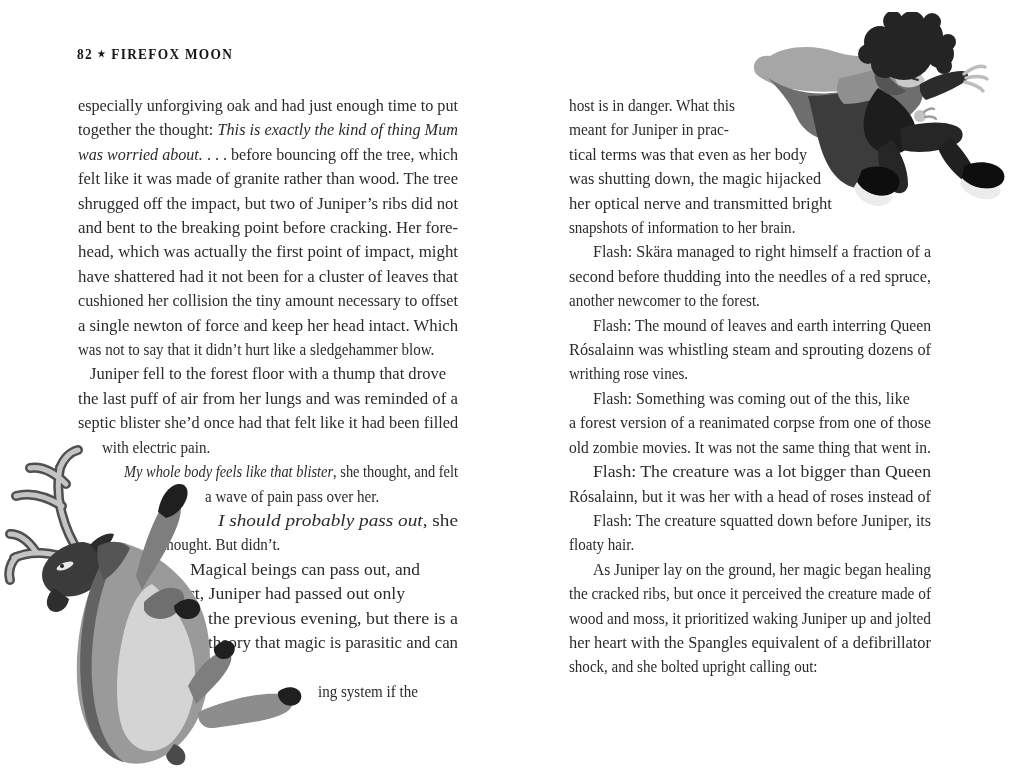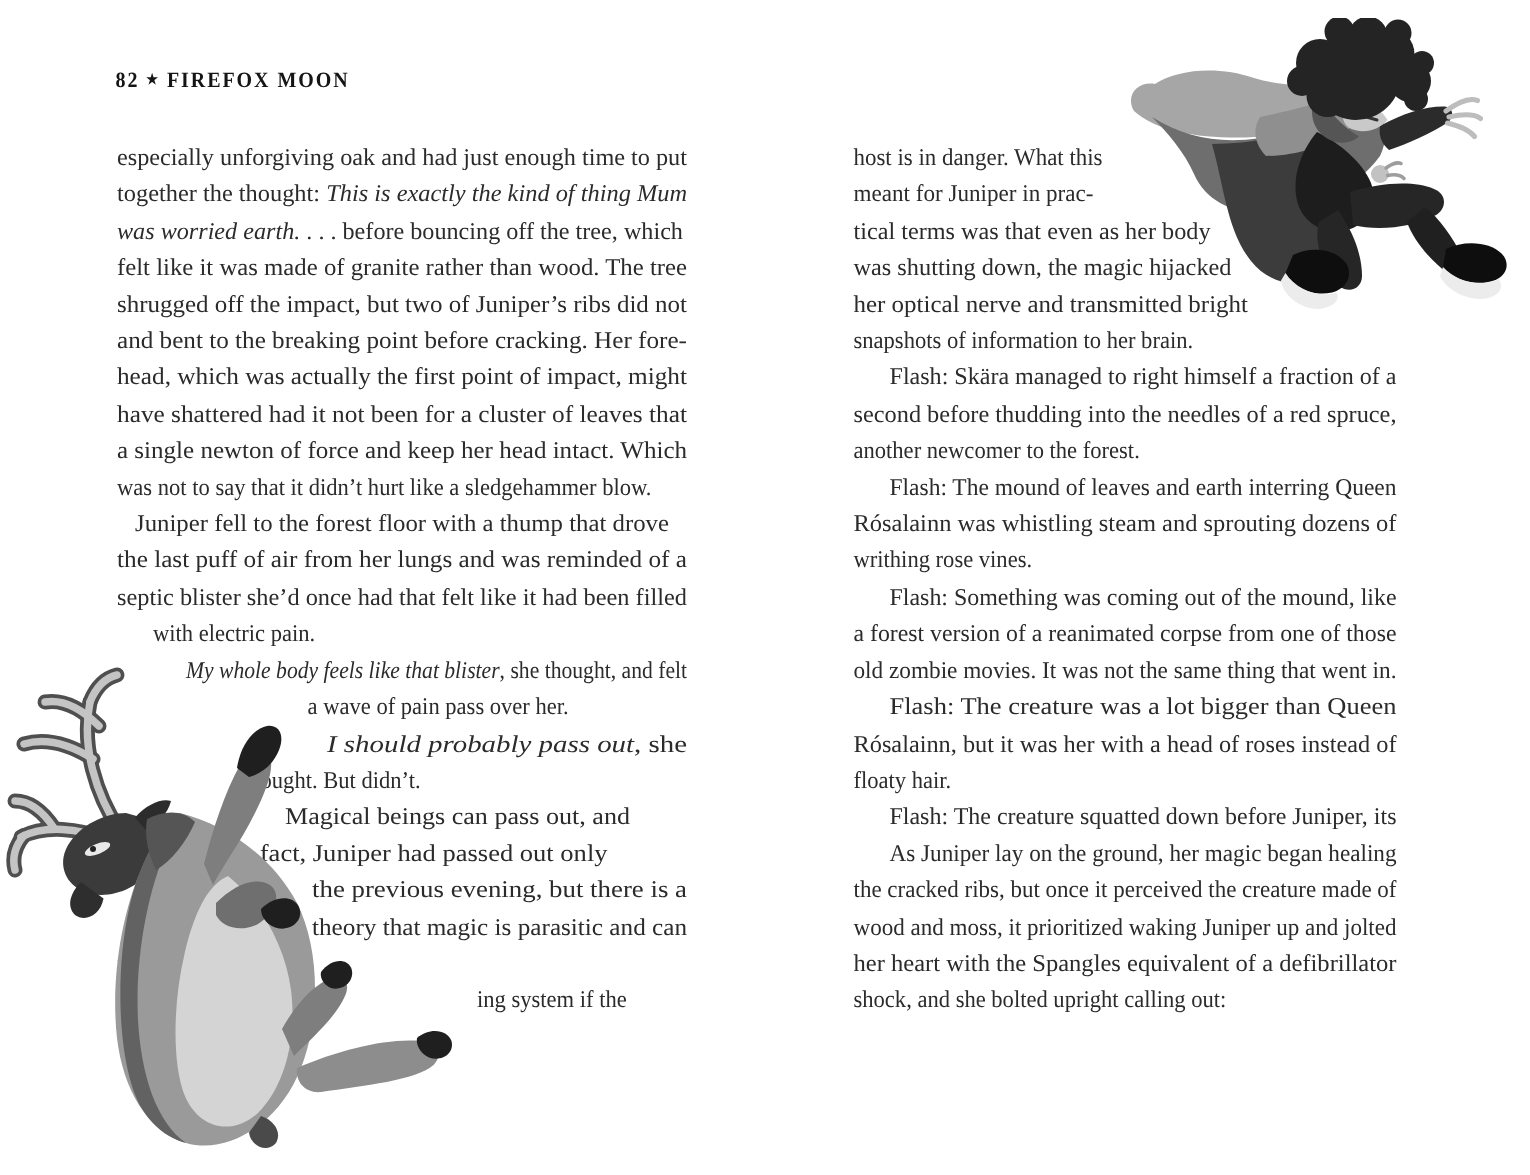--- a/index.html
+++ b/index.html
@@ -33,26 +33,27 @@
 <div class="page left"></div>
 <div class="page right"></div>
 
 <div class="running-header">
   <span>82</span><span class="star">★</span><span>FIREFOX MOON</span>
 </div>
 
 <div class="page-text left-col">
     <div class="line"><span class="li" style="transform: scaleX(1.0104);">especially unforgiving oak and had just enough time to put</span></div>
     <div class="line"><span class="li" style="transform: scaleX(1.0156);">together the thought: <i>This is exactly the kind of thing Mum</i></span></div>
-    <div class="line"><span class="li" style="transform: scaleX(1.0068);"><i>was worried earth.</i> . . . before bouncing off the tree, which</span></div>
+    <div class="line"><span class="li" style="transform: scaleX(1.0068);"><i>was worried about.</i> . . . before bouncing off the tree, which</span></div>
     <div class="line"><span class="li" style="transform: scaleX(1.0313);">felt like it was made of granite rather than wood. The tree</span></div>
     <div class="line"><span class="li" style="transform: scaleX(1.0407);">shrugged off the impact, but two of Juniper’s ribs did not</span></div>
     <div class="line"><span class="li" style="transform: scaleX(1.0482);">and bent to the breaking point before cracking. Her fore-</span></div>
     <div class="line"><span class="li" style="transform: scaleX(1.0519);">head, which was actually the first point of impact, might</span></div>
     <div class="line"><span class="li" style="transform: scaleX(1.0547);">have shattered had it not been for a cluster of leaves that</span></div>
+    <div class="line"><span class="li" style="transform: scaleX(1.0116);">cushioned her collision the tiny amount necessary to offset</span></div>
     <div class="line"><span class="li" style="transform: scaleX(1.0427);">a single newton of force and keep her head intact. Which</span></div>
     <div class="line"><span class="li" style="transform: scaleX(0.94);">was not to say that it didn’t hurt like a sledgehammer blow.</span></div>
     <div class="line" style="margin-left: 12px;"><span class="li" style="transform: scaleX(1.0324);">Juniper fell to the forest floor with a thump that drove</span></div>
     <div class="line"><span class="li" style="transform: scaleX(1.0515);">the last puff of air from her lungs and was reminded of a</span></div>
     <div class="line"><span class="li" style="transform: scaleX(1.0146);">septic blister she’d once had that felt like it had been filled</span></div>
     <div class="line" style="margin-left: 24px;"><span class="li" style="transform: scaleX(0.94);">with electric pain.</span></div>
     <div class="line" style="margin-left: 46px;"><span class="li" style="transform: scaleX(0.9013);"><i>My whole body feels like that blister</i>, she thought, and felt</span></div>
     <div class="line" style="margin-left: 127px;"><span class="li" style="transform: scaleX(0.94);">a wave of pain pass over her.</span></div>
     <div class="line" style="margin-left: 140px;"><span class="li" style="transform: scaleX(1.2036);"><i>I should probably pass out</i>, she</span></div>
     <div class="line" style="margin-left: 84px;"><span class="li" style="transform: scaleX(0.94);">thought. But didn’t.</span></div>
@@ -69,27 +70,27 @@
     <div class="line"><span class="li" style="transform: scaleX(1.0088);">tical terms was that even as her body</span></div>
     <div class="line"><span class="li" style="transform: scaleX(1.0127);">was shutting down, the magic hijacked</span></div>
     <div class="line"><span class="li" style="transform: scaleX(1.0403);">her optical nerve and transmitted bright</span></div>
     <div class="line"><span class="li" style="transform: scaleX(0.94);">snapshots of information to her brain.</span></div>
     <div class="line" style="margin-left: 24px;"><span class="li" style="transform: scaleX(1.0023);">Flash: Skära managed to right himself a fraction of a</span></div>
     <div class="line"><span class="li" style="transform: scaleX(1.0134);">second before thudding into the needles of a red spruce,</span></div>
     <div class="line"><span class="li" style="transform: scaleX(0.94);">another newcomer to the forest.</span></div>
     <div class="line" style="margin-left: 24px;"><span class="li" style="transform: scaleX(0.9786);">Flash: The mound of leaves and earth interring Queen</span></div>
     <div class="line"><span class="li" style="transform: scaleX(1.0195);">Rósalainn was whistling steam and sprouting dozens of</span></div>
     <div class="line"><span class="li" style="transform: scaleX(0.94);">writhing rose vines.</span></div>
-    <div class="line" style="margin-left: 24px;"><span class="li" style="transform: scaleX(0.9968);">Flash: Something was coming out of the mound, like</span></div>
+    <div class="line" style="margin-left: 24px;"><span class="li" style="transform: scaleX(0.9968);">Flash: Something was coming out of the this, like</span></div>
     <div class="line"><span class="li" style="transform: scaleX(0.9912);">a forest version of a reanimated corpse from one of those</span></div>
     <div class="line"><span class="li" style="transform: scaleX(0.9686);">old zombie movies. It was not the same thing that went in.</span></div>
     <div class="line" style="margin-left: 24px;"><span class="li" style="transform: scaleX(1.1036);">Flash: The creature was a lot bigger than Queen</span></div>
     <div class="line"><span class="li" style="transform: scaleX(1.0133);">Rósalainn, but it was her with a head of roses instead of</span></div>
+    <div class="line" style="margin-left: 24px;"><span class="li" style="transform: scaleX(0.9984);">Flash: The creature squatted down before Juniper, its</span></div>
     <div class="line"><span class="li" style="transform: scaleX(0.94);">floaty hair.</span></div>
-    <div class="line" style="margin-left: 24px;"><span class="li" style="transform: scaleX(0.9984);">Flash: The creature squatted down before Juniper, its</span></div>
     <div class="line" style="margin-left: 24px;"><span class="li" style="transform: scaleX(0.9654);">As Juniper lay on the ground, her magic began healing</span></div>
     <div class="line"><span class="li" style="transform: scaleX(0.9576);">the cracked ribs, but once it perceived the creature made of</span></div>
     <div class="line"><span class="li" style="transform: scaleX(0.9607);">wood and moss, it prioritized waking Juniper up and jolted</span></div>
     <div class="line"><span class="li" style="transform: scaleX(1.0236);">her heart with the Spangles equivalent of a defibrillator</span></div>
     <div class="line"><span class="li" style="transform: scaleX(0.94);">shock, and she bolted upright calling out:</span></div>
   </div>
 
 <div class="illus deer">
   <svg viewBox="0 0 310 338" width="310" height="338">
     <g stroke-linecap="round" fill="none">

